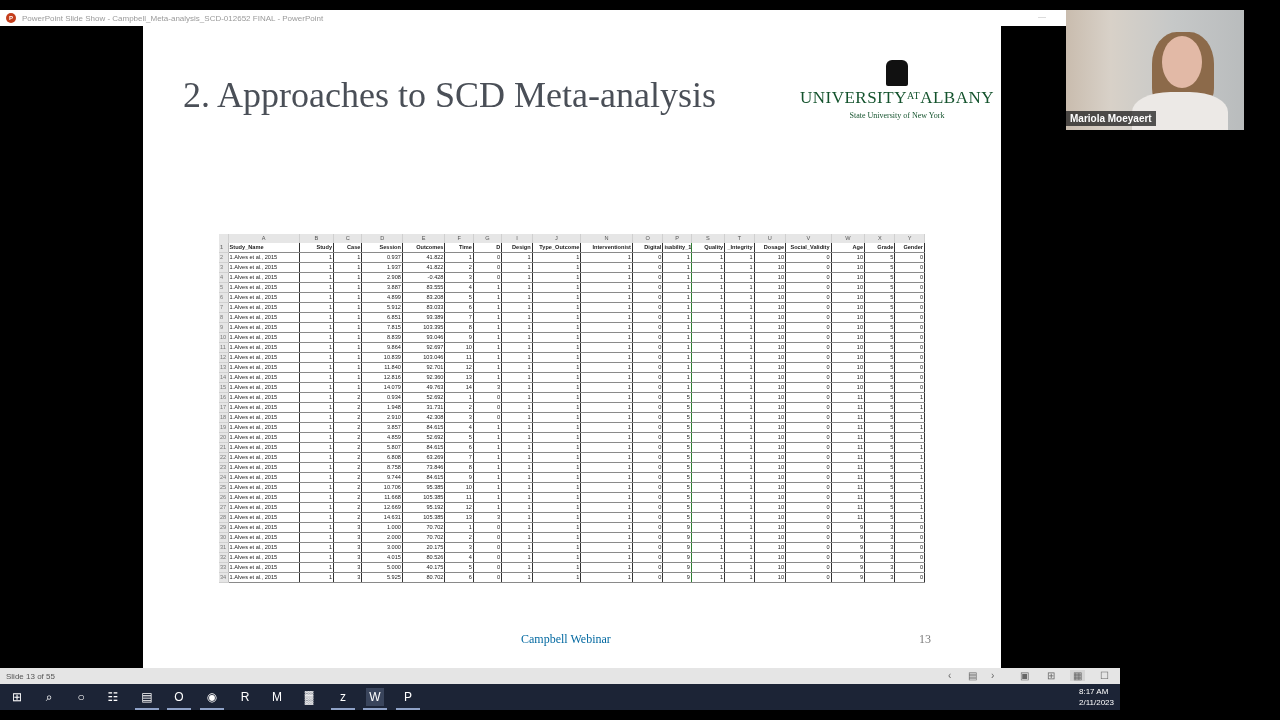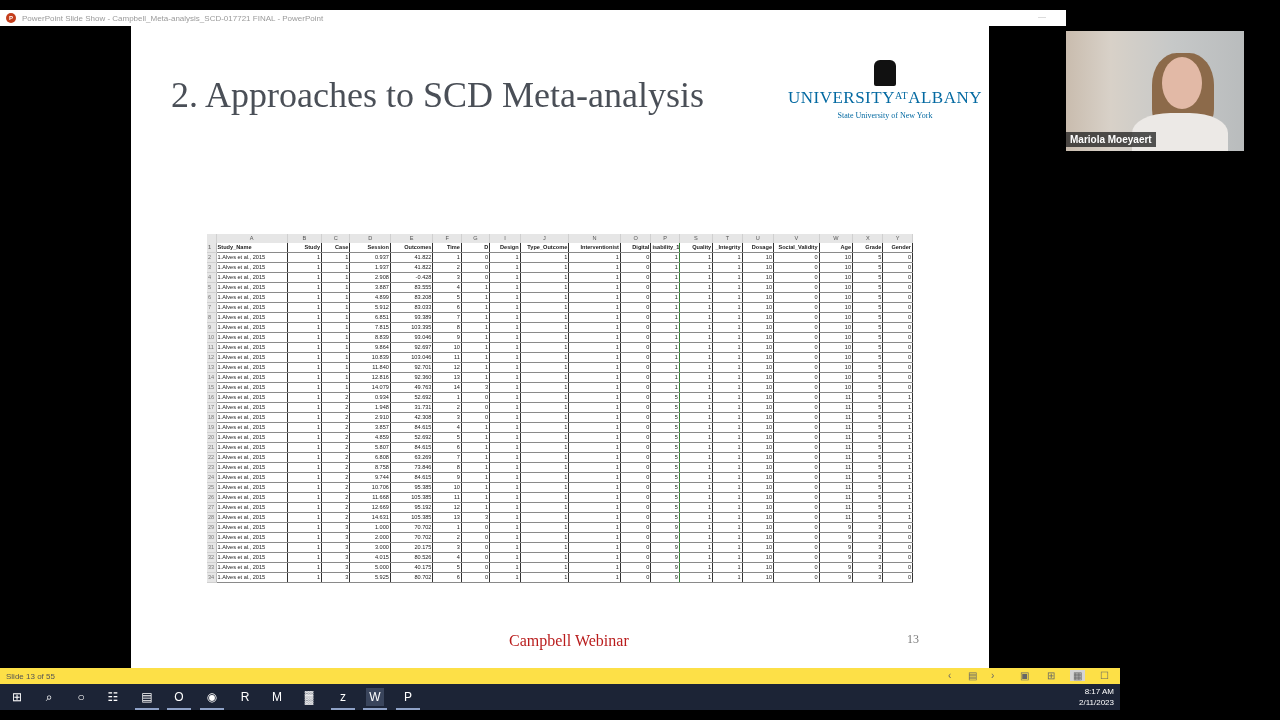--- a/index.html
+++ b/index.html
@@ -1,62 +1,62 @@
 <!DOCTYPE html>
 <html><head>
 <meta charset="utf-8">
 <style>
   * { box-sizing: border-box; margin: 0; padding: 0; }
   html, body { width: 1280px; height: 720px; overflow: hidden; background: #000; font-family: "Liberation Sans", sans-serif; }
   .titlebar { position: absolute; left: 0; top: 10px; width: 1066px; height: 16px; background: #fff; display: flex; align-items: center; font-size: 8px; color: #9a9a9a; }
   .titlebar .pp-icon { width: 10px; height: 10px; border-radius: 50%; background: #c43e1c; margin: 0 6px 0 6px; color:#fff; font-size:6px; display:flex; align-items:center; justify-content:center; font-weight:bold; }
   .titlebar .minimize { position: absolute; right: 20px; top: 2px; color: #bbb; font-size: 8px; }
-  .stage { position: absolute; left: 0; top: 26px; width: 1066px; height: 642px; background: #000; }
+  .stage { position: absolute; left: 12px; top: 26px; width: 1066px; height: 642px; background: #000; }
   .slide { position: absolute; left: 131px; top: 0; width: 858px; height: 642px; background: #fff; }
   .slide-title { position: absolute; left: 40px; top: 48px; font-family: "Liberation Serif", serif; font-size: 36px; color: #4a4f57; white-space: nowrap; }
-  .logo { position: absolute; left: 654px; top: 34px; width: 200px; text-align: center; font-family: "Liberation Serif", serif; color: #0369a1; }
+  .logo { position: absolute; left: 654px; top: 34px; width: 200px; text-align: center; font-family: "Liberation Serif", serif; color: #14532d; }
   .logo .emblem { width: 22px; height: 26px; margin: 0 auto 2px auto; background: #111; border-radius: 6px 6px 2px 2px; }
   .logo .wordmark { font-size: 17px; letter-spacing: 0.5px; white-space: nowrap; }
   .logo .wordmark .at { font-size: 10px; vertical-align: 4px; }
   .logo .sub { font-size: 8px; margin-top: 3px; }
   .subtitle { position: absolute; left: 40px; top: 111px; font-family: "Liberation Serif", serif; font-weight: bold; font-size: 22px; color: #111; white-space: nowrap; }
   .bullet { position: absolute; left: 40px; top: 152px; font-family: "Liberation Serif", serif; font-size: 20px; color: #222; white-space: nowrap; }
   .bullet .dot { margin-right: 12px; }
   .sheet { position: absolute; left: 76px; top: 208px; width: 706px; border-collapse: collapse; font-family: "Liberation Sans", sans-serif; font-size: 5.6px; color: #222; table-layout: fixed; }
   .sheet th, .sheet td { height: 9.85px; line-height: 9px; padding: 0 1px; white-space: nowrap; overflow: hidden; }
   .sheet thead th { background: #e6e6e6; color: #555; font-weight: normal; text-align: center; border-right: 1px solid #d0d0d0; height: 8px; }
   .sheet td { border-right: 1px solid #333; border-bottom: 1px solid #8a8a8a; text-align: right; }
   .sheet td.rn { background: #e6e6e6; color: #777; text-align: left; border-right: 1px solid #bbb; border-bottom: 1px solid #d0d0d0; width: 9px; }
   .sheet td.name { text-align: left; }
   .sheet tr.hdr td { font-weight: bold; }
   .sheet tr.hdr td.name { text-align: left; }
   .sheet td.green { border-right: 1px solid #2e7d32; }
-  .footer-center { position: absolute; left: 378px; top: 606px; font-family: "Liberation Serif", serif; font-size: 16px; color: #b91c1c; }
+  .footer-center { position: absolute; left: 378px; top: 606px; font-family: "Liberation Serif", serif; font-size: 12px; color: #0369a1; }
   .footer-num { position: absolute; left: 776px; top: 606px; font-family: "Liberation Serif", serif; font-size: 12px; color: #7a7a7a; }
-  .statusbar { position: absolute; left: 0; top: 668px; width: 1120px; height: 16px; background: #fde047; font-size: 8px; color: #555; text-align: center; }
+  .statusbar { position: absolute; left: 0; top: 668px; width: 1120px; height: 16px; background: #e5e5e5; font-size: 8px; color: #555; text-align: center; }
   .statusbar .slide-count { position: absolute; left: 6px; top: 4px; }
   .statusbar .ctrl { position: absolute; top: 2px; font-size: 10px; color: #666; cursor: pointer; }
   .statusbar .ctrl.active { background: #d4d4d4; padding: 0 3px; }
   .taskbar { position: absolute; left: 0; top: 684px; width: 1120px; height: 26px; background: #1c2436; }
   .tb-item { position: absolute; top: 4px; width: 18px; height: 18px; display: flex; align-items: center; justify-content: center; font-size: 12px; color: #fff; }
   .tb-item.underline::after { content: ""; position: absolute; bottom: -4px; left: -3px; width: 24px; height: 2px; background: #8fa2c7; }
   .tb-item.active { background: #3a455c; }
-  .clock { position: absolute; right: 6px; top: 2px; text-align: right; color: #fff; font-size: 8px; line-height: 11px; }
-  .video { position: absolute; left: 1066px; top: 10px; width: 178px; height: 120px; background: linear-gradient(90deg, #c9bcae 0%, #d8d1c8 25%, #c6c8c8 60%, #b9bcbd 100%); overflow: hidden; margin-top: 21px; }
+  .clock { position: absolute; right: 6px; top: 2px; text-align: left; color: #fff; font-size: 8px; line-height: 11px; }
+  .video { position: absolute; left: 1066px; top: 10px; width: 178px; height: 120px; background: linear-gradient(90deg, #c9bcae 0%, #d8d1c8 25%, #c6c8c8 60%, #b9bcbd 100%); overflow: hidden; }
   .video .person-head { position: absolute; left: 96px; top: 26px; width: 40px; height: 52px; border-radius: 50%; background: #e2b9a6; }
   .video .person-hair { position: absolute; left: 86px; top: 22px; width: 62px; height: 80px; border-radius: 40% 40% 30% 30%; background: #8c6a4a; }
   .video .person-body { position: absolute; left: 66px; top: 82px; width: 96px; height: 50px; border-radius: 40% 40% 0 0; background: #ece9e6; }
   .video .name-tag { position: absolute; left: 0; bottom: 4px; background: rgba(30,30,30,0.75); color: #fff; font-size: 10px; font-weight: bold; padding: 2px 4px; }
 </style>
 </head>
 <body>
 
 <div class="titlebar">
   <span class="pp-icon">P</span>
-  <span>PowerPoint Slide Show  -  Campbell_Meta-analysis_SCD-017721 FINAL  -  PowerPoint</span>
+  <span>PowerPoint Slide Show  -  Campbell_Meta-analysis_SCD-012652 FINAL  -  PowerPoint</span>
   <span class="minimize">—</span>
 </div>
 
 <div class="stage">
   <div class="slide">
     <div class="slide-title">2. Approaches to SCD Meta-analysis</div>
 
     <div class="logo">
       <div class="emblem"></div>
       <div class="wordmark">

